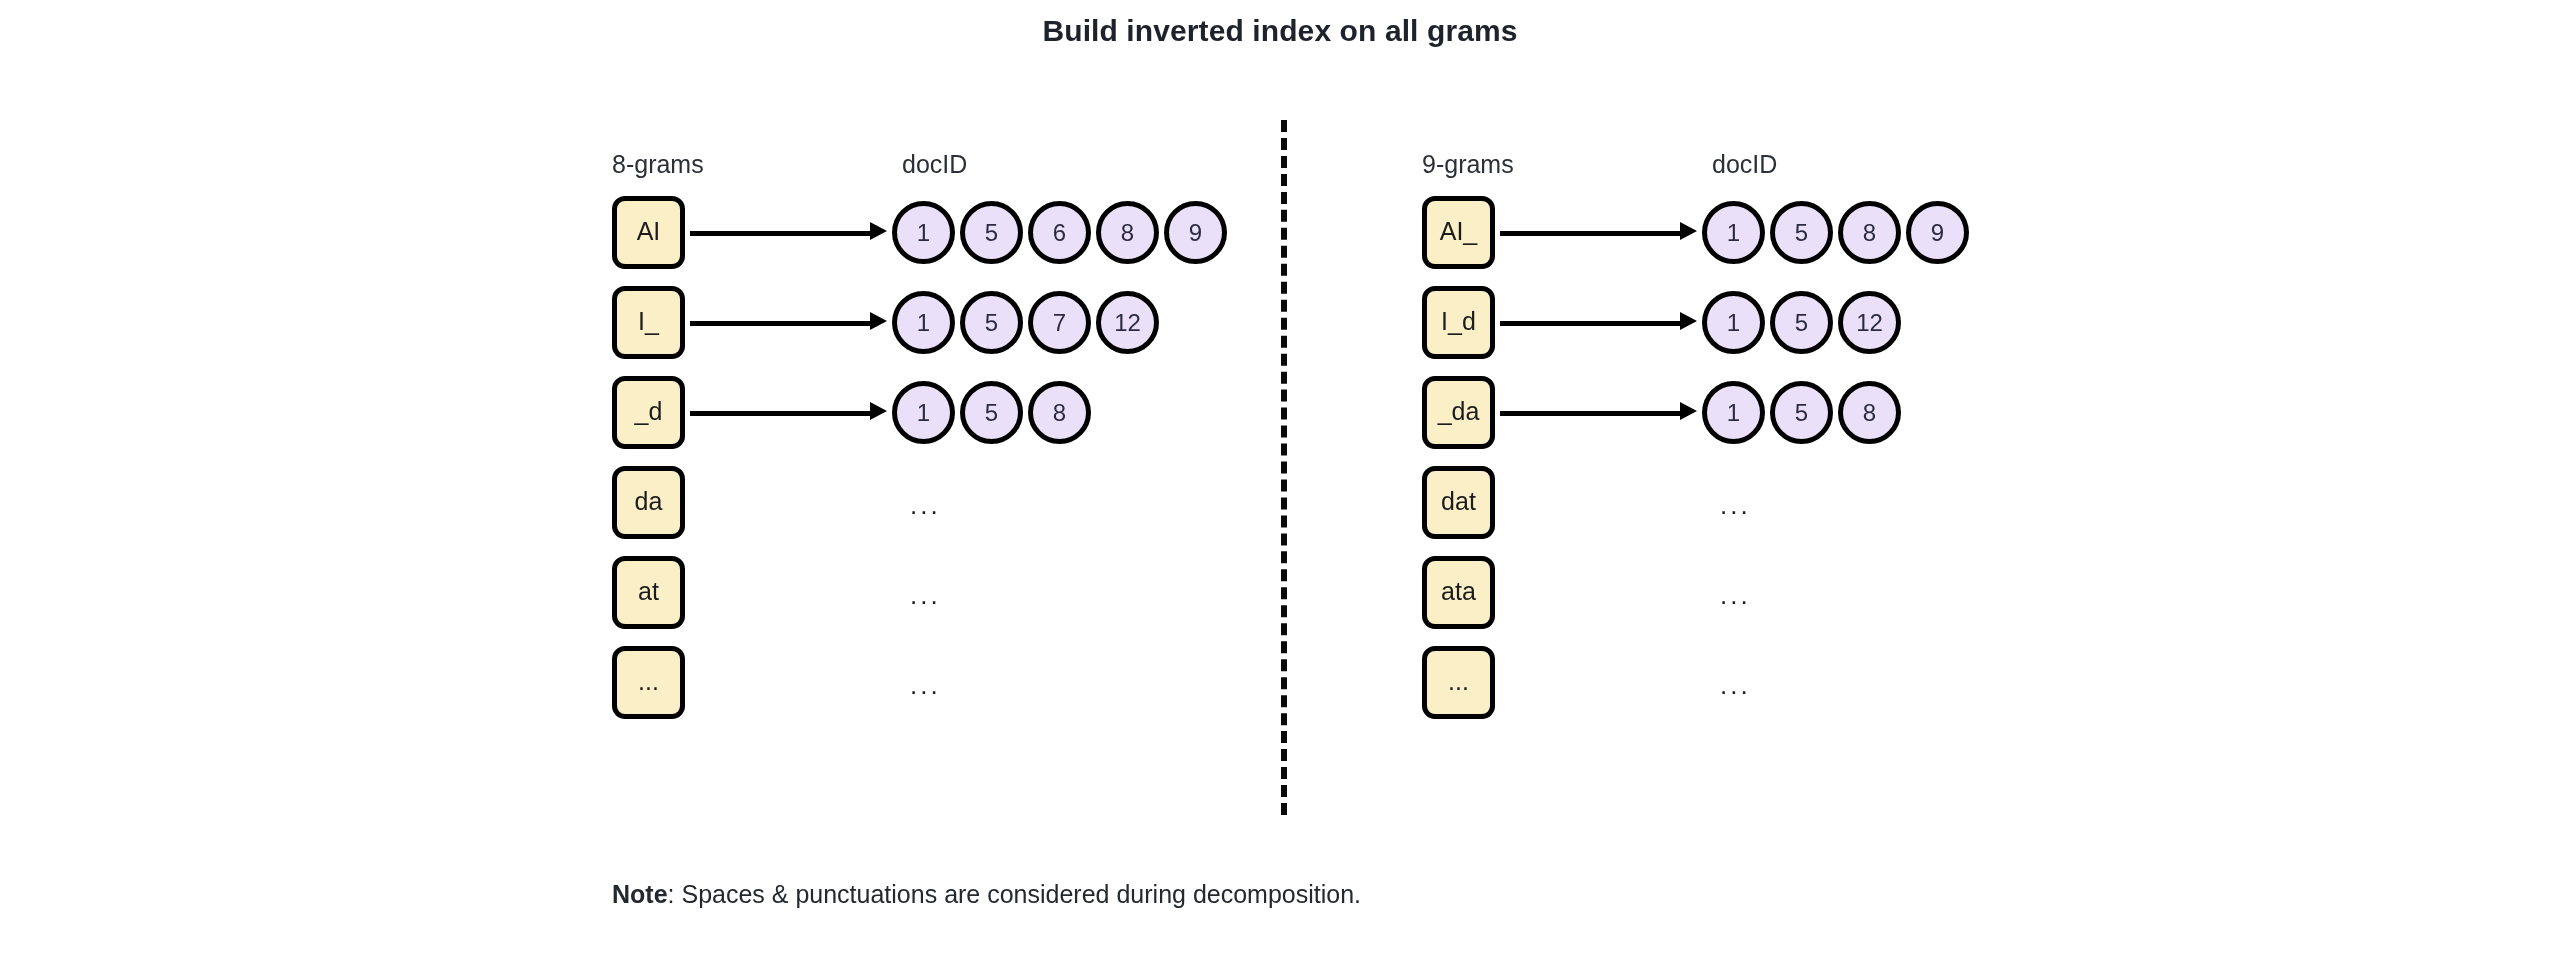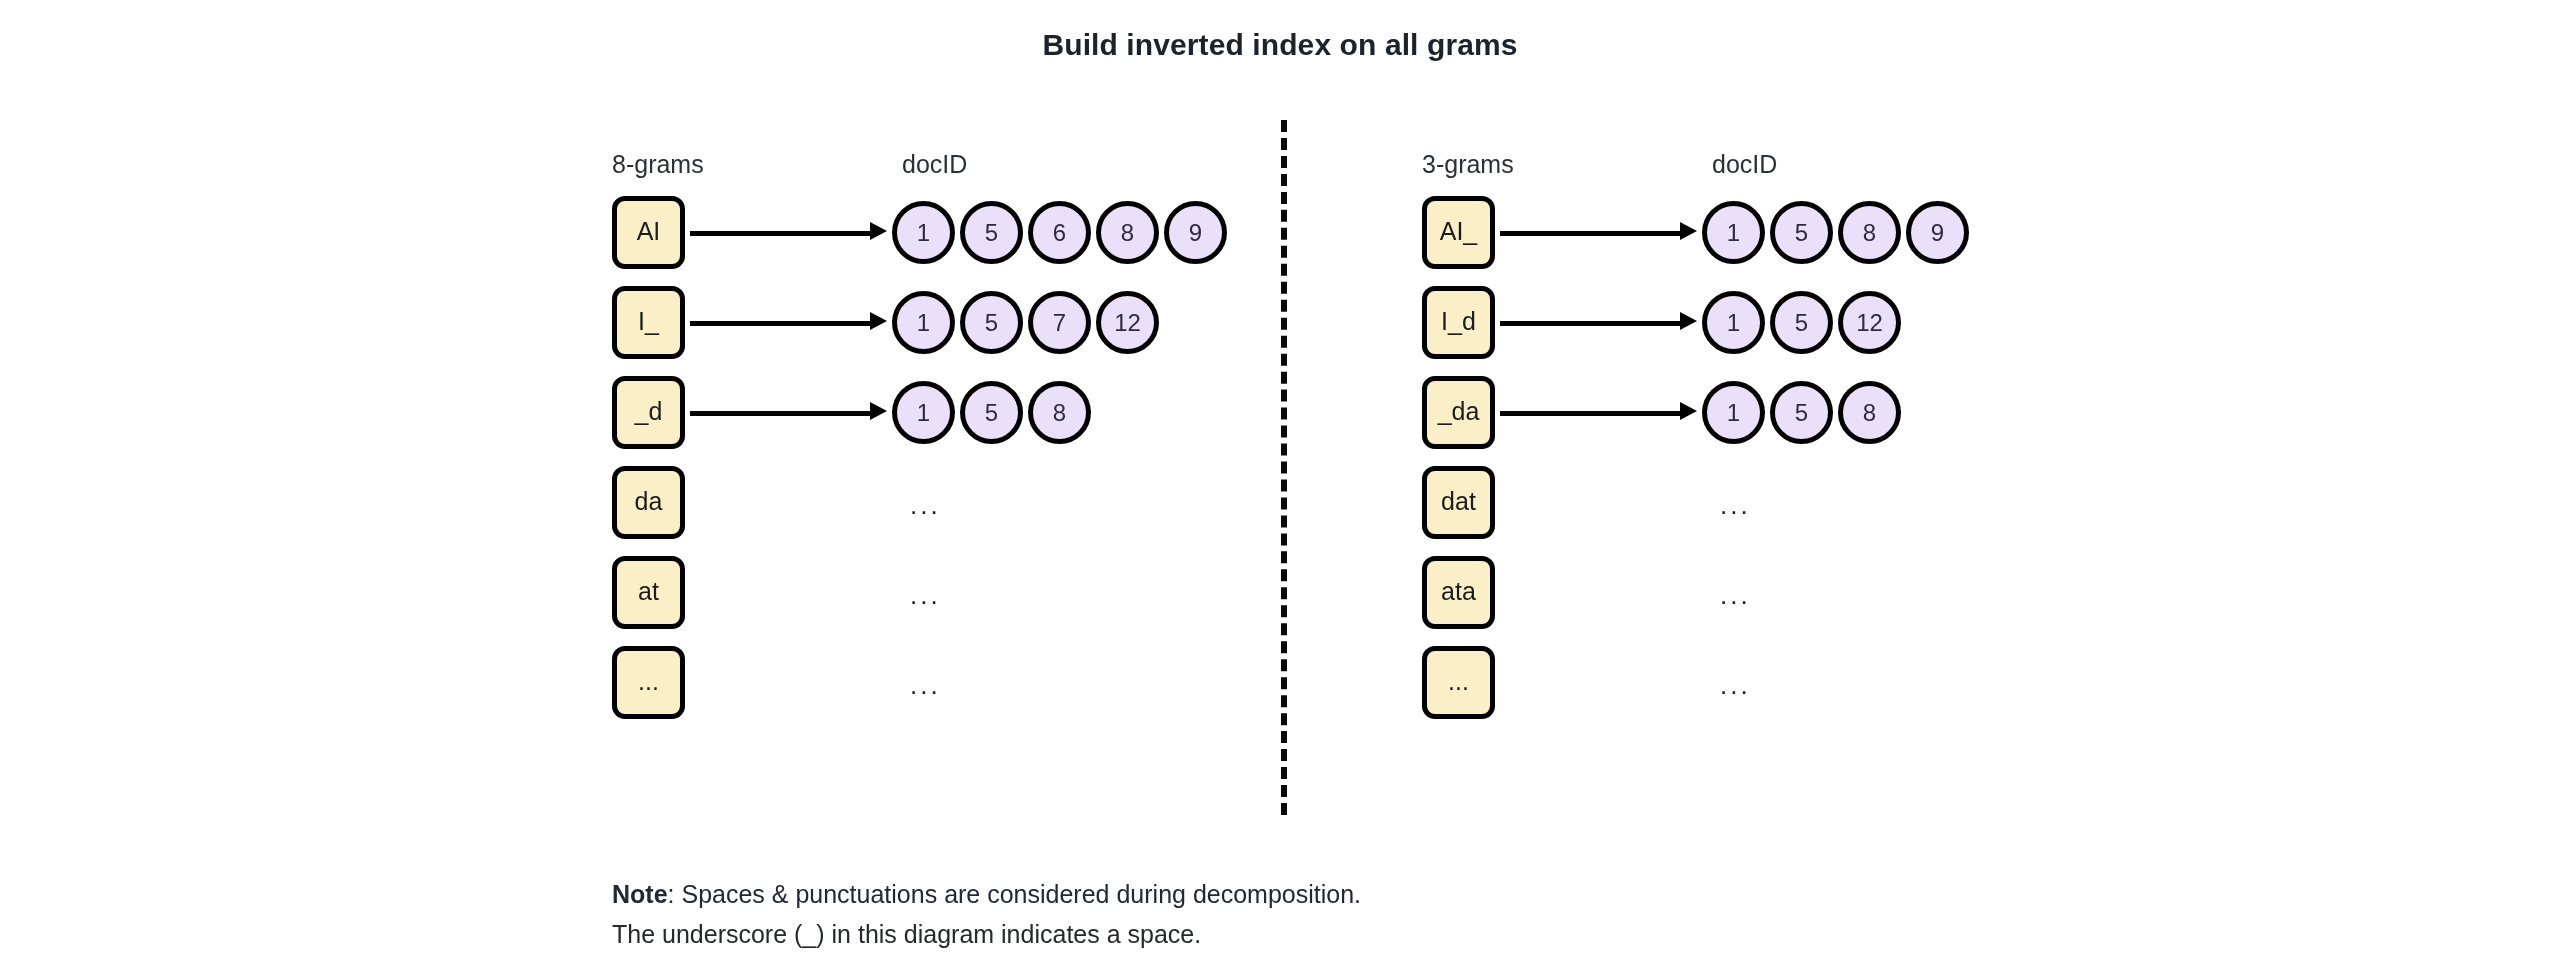--- a/index.html
+++ b/index.html
@@ -12,21 +12,21 @@
     height: 960px;
     position: relative;
     overflow: hidden;
     font-family: "Liberation Sans", sans-serif;
     color: #232730;
   }
 
   
   #diagram-title {
     position: absolute;
-    top: 16px;
+    top: 2px;
     left: 0;
     width: 2560px;
     text-align: center;
     font-size: 30px;
     font-weight: bold;
     color: #1d222b;
     letter-spacing: 0.1px;
     padding-top: 12px;
     box-sizing: border-box;
   }
@@ -244,21 +244,21 @@
         <div class="gram-box">
           <span class="glabel">...</span>
         </div>
         <div class="doc-ellipsis" style="left: 298px;">...</div>
       </div>
     </div>
 </div>
 
 <div class="panel" id="panel-3grams">
   <div class="panel-headers">
-    <span class="gram-header">3-grams</span>
+    <span class="gram-header">9-grams</span>
     <span class="docid-header">docID</span>
   </div>
   <div class="rows" style="height: 540px;">
       <div class="gram-row">
         <div class="gram-box">
           <span class="glabel">AI_</span>
         </div>
         <div class="arrow">
           <div class="shaft" style="width: 181px;"></div>
           <div class="head" style="left: 180px;"></div>
@@ -316,14 +316,13 @@
         </div>
         <div class="doc-ellipsis" style="left: 298px;">...</div>
       </div>
     </div>
 </div>
 
 <div id="divider"></div>
 
 <div id="note">
   <span class="note-line"><span class="note-strong">Note</span><span>: Spaces &amp; punctuations are considered during decomposition.</span></span>
-  <span class="note-line">The underscore (_) in this diagram indicates a space.</span>
 </div>
 
 </body></html>

